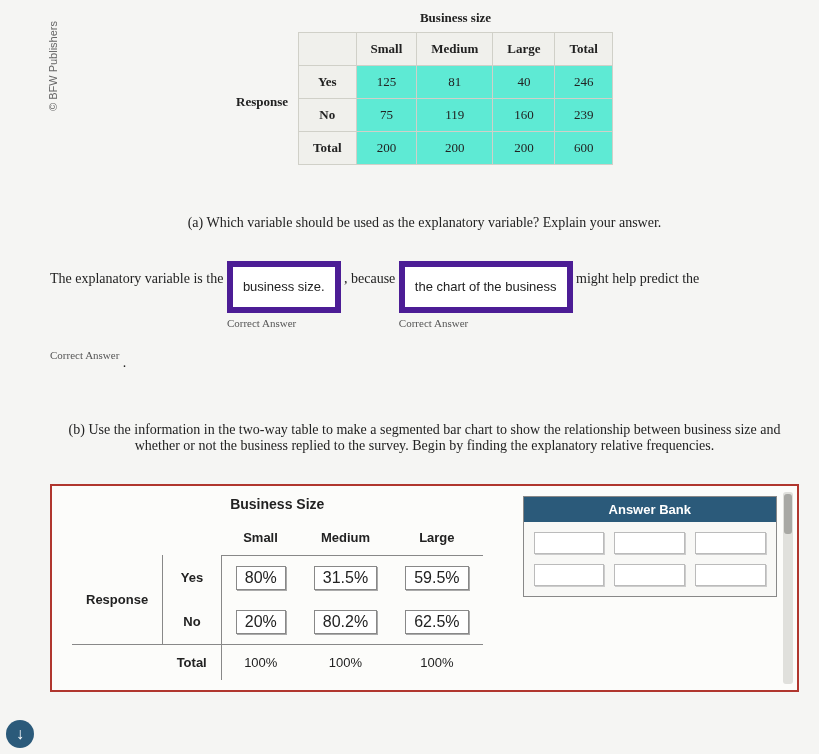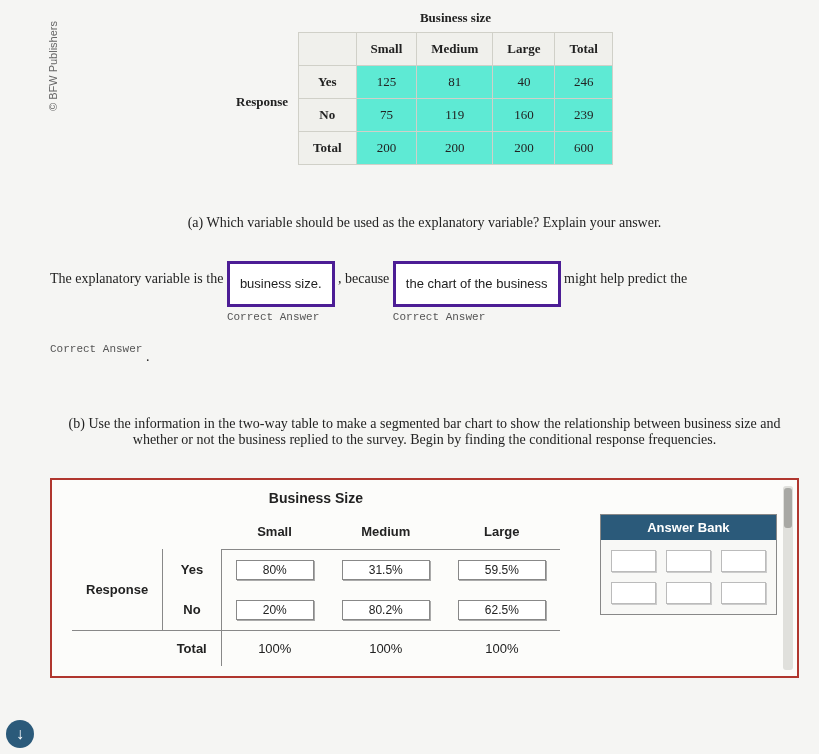--- a/index.html
+++ b/index.html
@@ -71,30 +71,30 @@
   color: #222;
   text-align: center;
 }
 .answer-line {
   font-size: 14px;
   line-height: 2.6;
   margin-bottom: 8px;
 }
 .answer-box {
   display: inline-block;
-  border: 3px solid #4c1d95;
+  border: 6px solid #4c1d95;
   padding: 3px 10px;
   font-family: Arial, sans-serif;
   font-size: 13px;
   vertical-align: middle;
   background: #fff;
 }
 .correct-label {
   display: block;
-  font-family: Liberation Mono, monospace;
+  font-family: Liberation Serif, serif;
   font-size: 11px;
   color: #555;
   margin-top: -4px;
 }
 .inline-col {
   display: inline-block;
   vertical-align: top;
 }
 .part-b {
   margin-top: 40px;
@@ -137,29 +137,28 @@
   font-weight: bold;
   border-right: 1px solid #888;
 }
 table.freq-table .total-row td {
   border-top: 1px solid #888;
 }
 .chip {
   display: inline-block;
   border: 1px solid #888;
   box-shadow: 1px 1px 0 #aaa;
-  padding: 2px 26px;
-  font-size: 12px;
+  padding: 2px 8px;
+  font-size: 16px;
   background: #fff;
 }
 .answer-bank {
   border: 1px solid #888;
   background: #f8f8f6;
   width: 276px;
-  margin-top: 24px;
 }
 .answer-bank-header {
   background: #2b5a7a;
   color: #fff;
   font-family: Arial, sans-serif;
   font-weight: bold;
   font-size: 13px;
   text-align: center;
   padding: 5px;
 }
@@ -275,21 +274,21 @@
     <span>might help predict the</span>
   </div>
   <div class="answer-line">
     <span class="inline-col">
       <span class="correct-label">Correct Answer</span>
     </span>
     <span>.</span>
   </div>
 
   <div class="part-b">
-    <div class="question">(b) Use the information in the two-way table to make a segmented bar chart to show the relationship between business size and whether or not the business replied to the survey. Begin by finding the conditional response frequencies.</div>
+    <div class="question">(b) Use the information in the two-way table to make a segmented bar chart to show the relationship between business size and whether or not the business replied to the survey. Begin by finding the explanatory relative frequencies.</div>
 
     <div class="panel">
       <div class="panel-inner">
         <div class="freq-table-wrap">
           <div class="freq-title">Business Size</div>
           <table class="freq-table">
             <tbody>
                 <tr>
               <th></th>
               <th></th>

